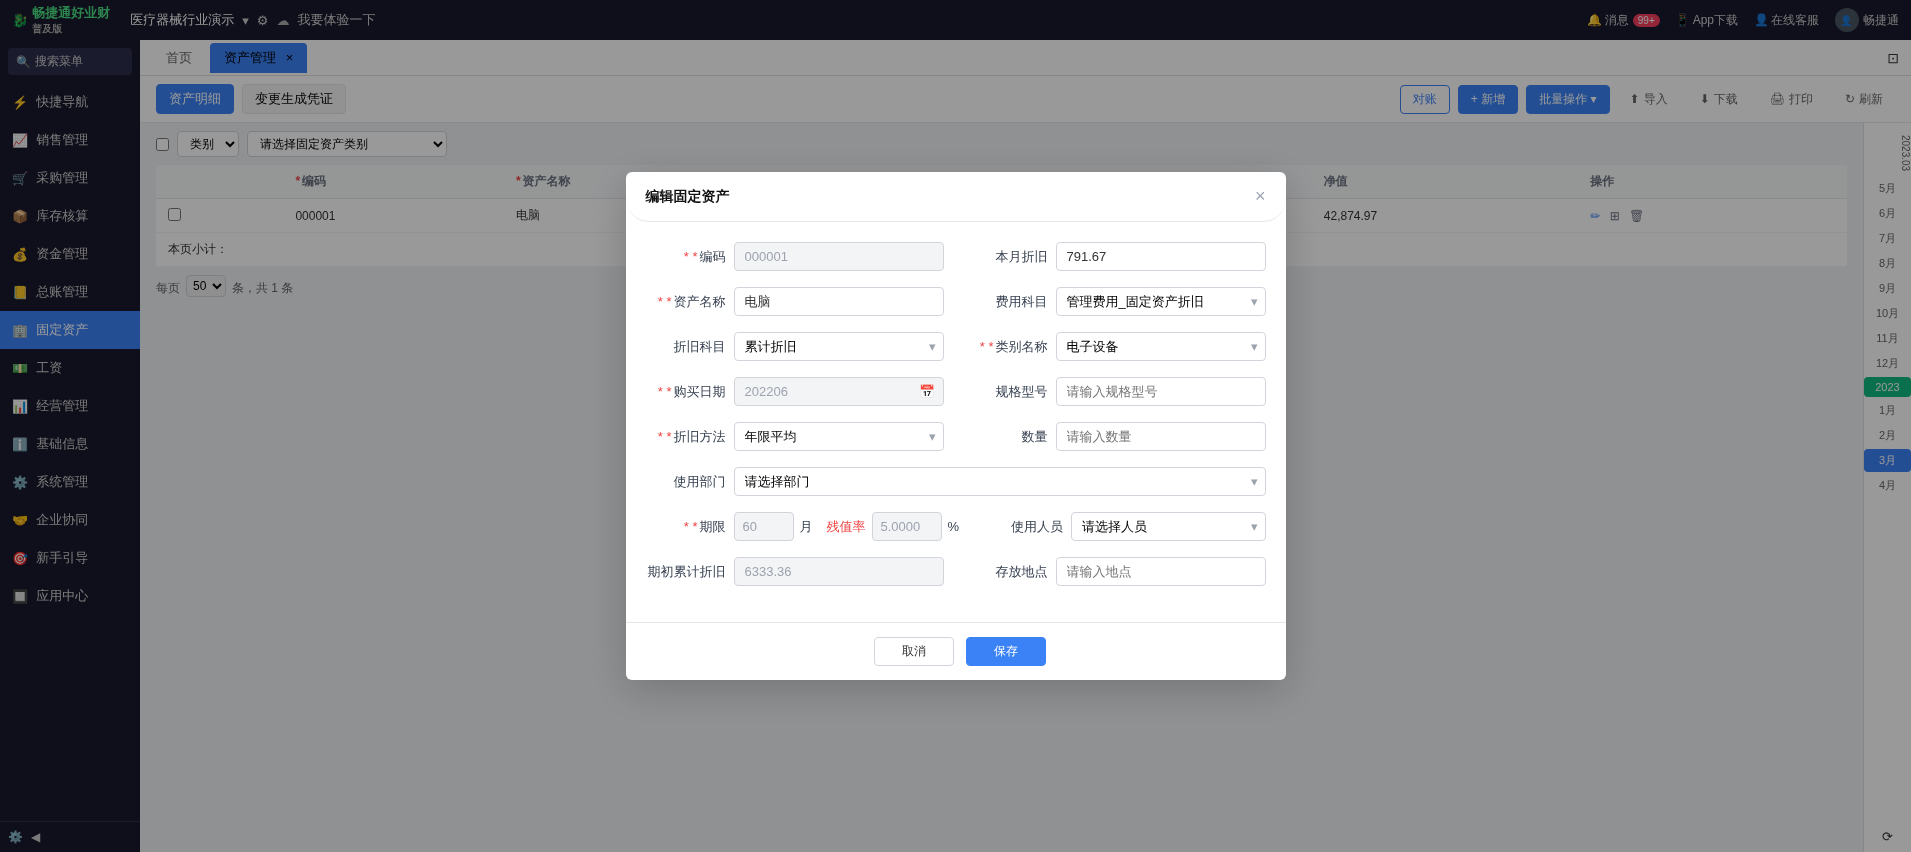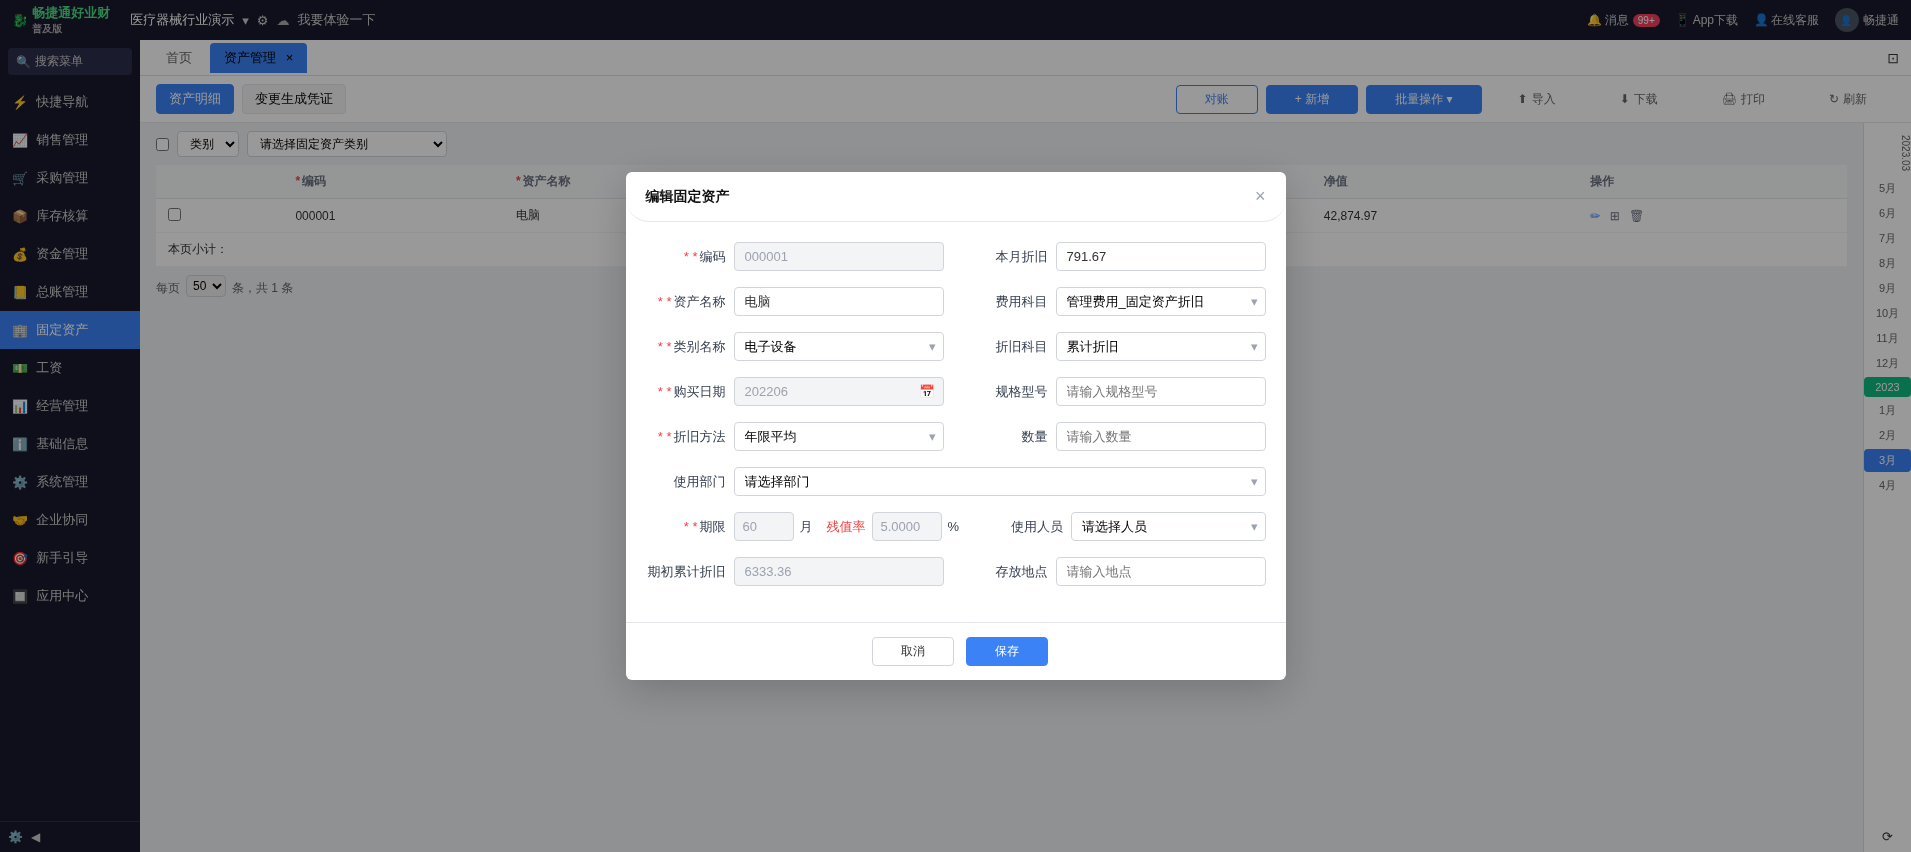--- a/index.html
+++ b/index.html
@@ -29,21 +29,21 @@
     
     
     .nav-tabs { background: #fff; border-bottom: 1px solid #e0e0e0; display: flex; align-items: center; padding: 0 12px; height: 36px; gap: 4px; }
     .nav-tab { padding: 6px 14px; cursor: pointer; border-radius: 4px 4px 0 0; font-size: 13px; color: #666; }
     .nav-tab.active { background: #3b82f6; color: #000000; }
     .nav-tab-close { margin-left: 6px; cursor: pointer; }
     .nav-tab-expand { margin-left: auto; cursor: pointer; }
     
     
     .content-header { background: #fff; padding: 8px 16px; display: flex; align-items: center; gap: 8px; border-bottom: 1px solid #e8e8e8; }
-    .btn { padding: 5px 28px; border-radius: 4px; cursor: pointer; font-size: 12px; border: 1px solid #d1d5db; background: #fff; color: #333; }
+    .btn { padding: 5px 12px; border-radius: 4px; cursor: pointer; font-size: 12px; border: 1px solid #d1d5db; background: #fff; color: #333; }
     .btn-primary { background: #3b82f6; color: #fff; border-color: #3b82f6; }
     .btn-outline { background: #fff; color: #3b82f6; border-color: #3b82f6; }
     .btn-icon { background: none; border: none; color: #666; cursor: pointer; font-size: 12px; display: flex; align-items: center; gap: 4px; }
     .header-actions { margin-left: auto; display: flex; align-items: center; gap: 8px; }
     .table-filter { display: flex; align-items: center; gap: 8px; margin-bottom: 8px; }
     .filter-select { padding: 4px 8px; border: 1px solid #d1d5db; border-radius: 4px; font-size: 12px; background: #fff; cursor: pointer; }
     .data-table { width: 100%; border-collapse: collapse; background: #fff; }
     .data-table th { background: #f9fafb; padding: 8px 12px; text-align: left; border-bottom: 1px solid #e5e7eb; font-size: 12px; color: #6b7280; white-space: nowrap; }
     .data-table td { padding: 8px 12px; border-bottom: 1px solid #f3f4f6; font-size: 12px; }
     .required-star { color: #ef4444; margin-right: 2px; }
@@ -350,32 +350,32 @@
           <div class="form-select-wrap">
             <select>
               <option>管理费用_固定资产折旧</option>
             </select>
           </div>
         </div>
       </div>
 
       <div class="form-row">
         <div class="form-group">
+          <span class="form-label">折旧科目</span>
+          <div class="form-select-wrap">
+            <select>
+              <option>累计折旧</option>
+            </select>
+          </div>
+        </div>
+        <div class="form-group">
           <span class="form-label required"><span style="color:#ef4444;margin-right:2px;">*</span>类别名称</span>
           <div class="form-select-wrap">
             <select>
               <option>电子设备</option>
-            </select>
-          </div>
-        </div>
-        <div class="form-group">
-          <span class="form-label">折旧科目</span>
-          <div class="form-select-wrap">
-            <select>
-              <option>累计折旧</option>
             </select>
           </div>
         </div>
       </div>
 
       <div class="form-row">
         <div class="form-group">
           <span class="form-label required"><span style="color:#ef4444;margin-right:2px;">*</span>购买日期</span>
           <div class="form-input-with-icon">
             <input type="text" value="202206" class="form-input disabled" style="padding-right: 28px;">

